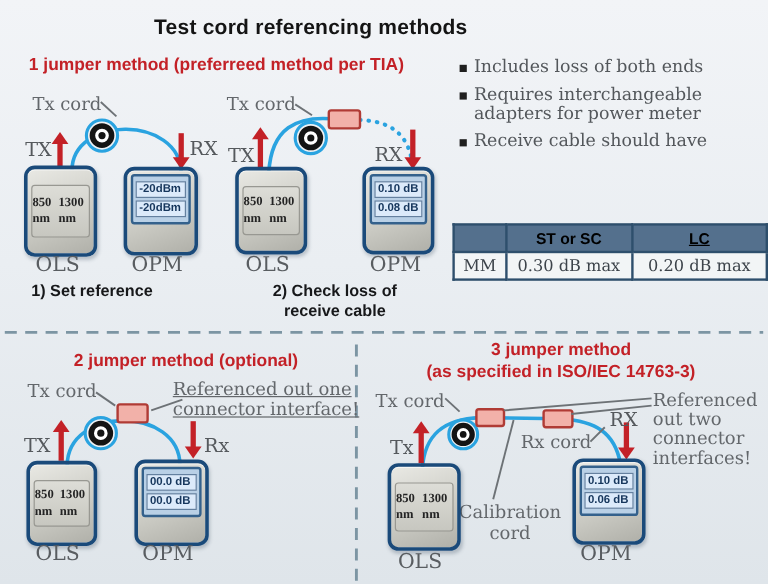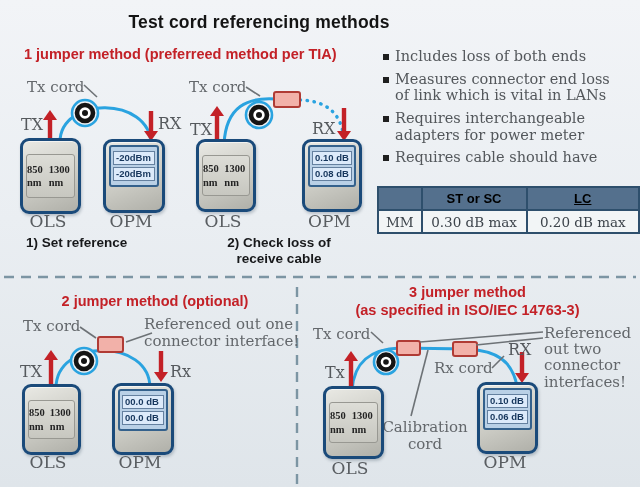--- a/index.html
+++ b/index.html
@@ -195,52 +195,47 @@
   <div class="abs caption" style="left:222px;top:235px;width:114px;text-align:center;">2) Check loss of
 receive cable</div>
 
   <div class="abs notes">
     <div class="note-item">
       <span class="sq"></span>
       <span class="note-text">Includes loss of both ends</span>
     </div>
     <div class="note-item">
       <span class="sq"></span>
-      <span class="note-text">Measures connector end loss
-of link which is vital in LANs</span>
+      <span class="note-text">Requires interchangeable
+adapters for power meter</span>
     </div>
     <div class="note-item">
       <span class="sq"></span>
-      <span class="note-text">Requires interchangeable
-adapters for power meter</span>
-    </div>
-    <div class="note-item">
-      <span class="sq"></span>
-      <span class="note-text">Requires cable should have</span>
+      <span class="note-text">Receive cable should have</span>
     </div>
   </div>
 
   <table class="loss abs" style="left:377px;top:186px;">
     <tbody>
         <tr>
       <th style="width:34px;"></th>
       <th style="width:100px;">ST or SC</th>
       <th style="width:108px;text-decoration:underline;">LC</th>
     </tr>
     <tr class="row-mm">
       <td>MM</td>
       <td>0.30 dB max</td>
       <td>0.20 dB max</td>
     </tr>
   </tbody>
     </table>
 
   <div class="abs red-head" style="left:15px;top:292px;width:280px;text-align:center;">2 jumper method (optional)</div>
   <div class="abs slab" style="left:23px;top:318px;">Tx cord</div>
-  <div class="abs slab" style="left:144px;top:316px;">Referenced out one
+  <div class="abs slab" style="left:144px;top:316px;text-decoration:underline;">Referenced out one
 connector interface!</div>
   <div class="abs txrx" style="left:20px;top:362px;">TX</div>
   <div class="abs txrx" style="left:170px;top:362px;">Rx</div>
 
   <div class="device" style="left:22px;top:384px;width:53px;height:65px;">
     <div class="ols-screen">
       <div>850 nm</div>
       <div>1300 nm</div>
     </div>
   </div>

